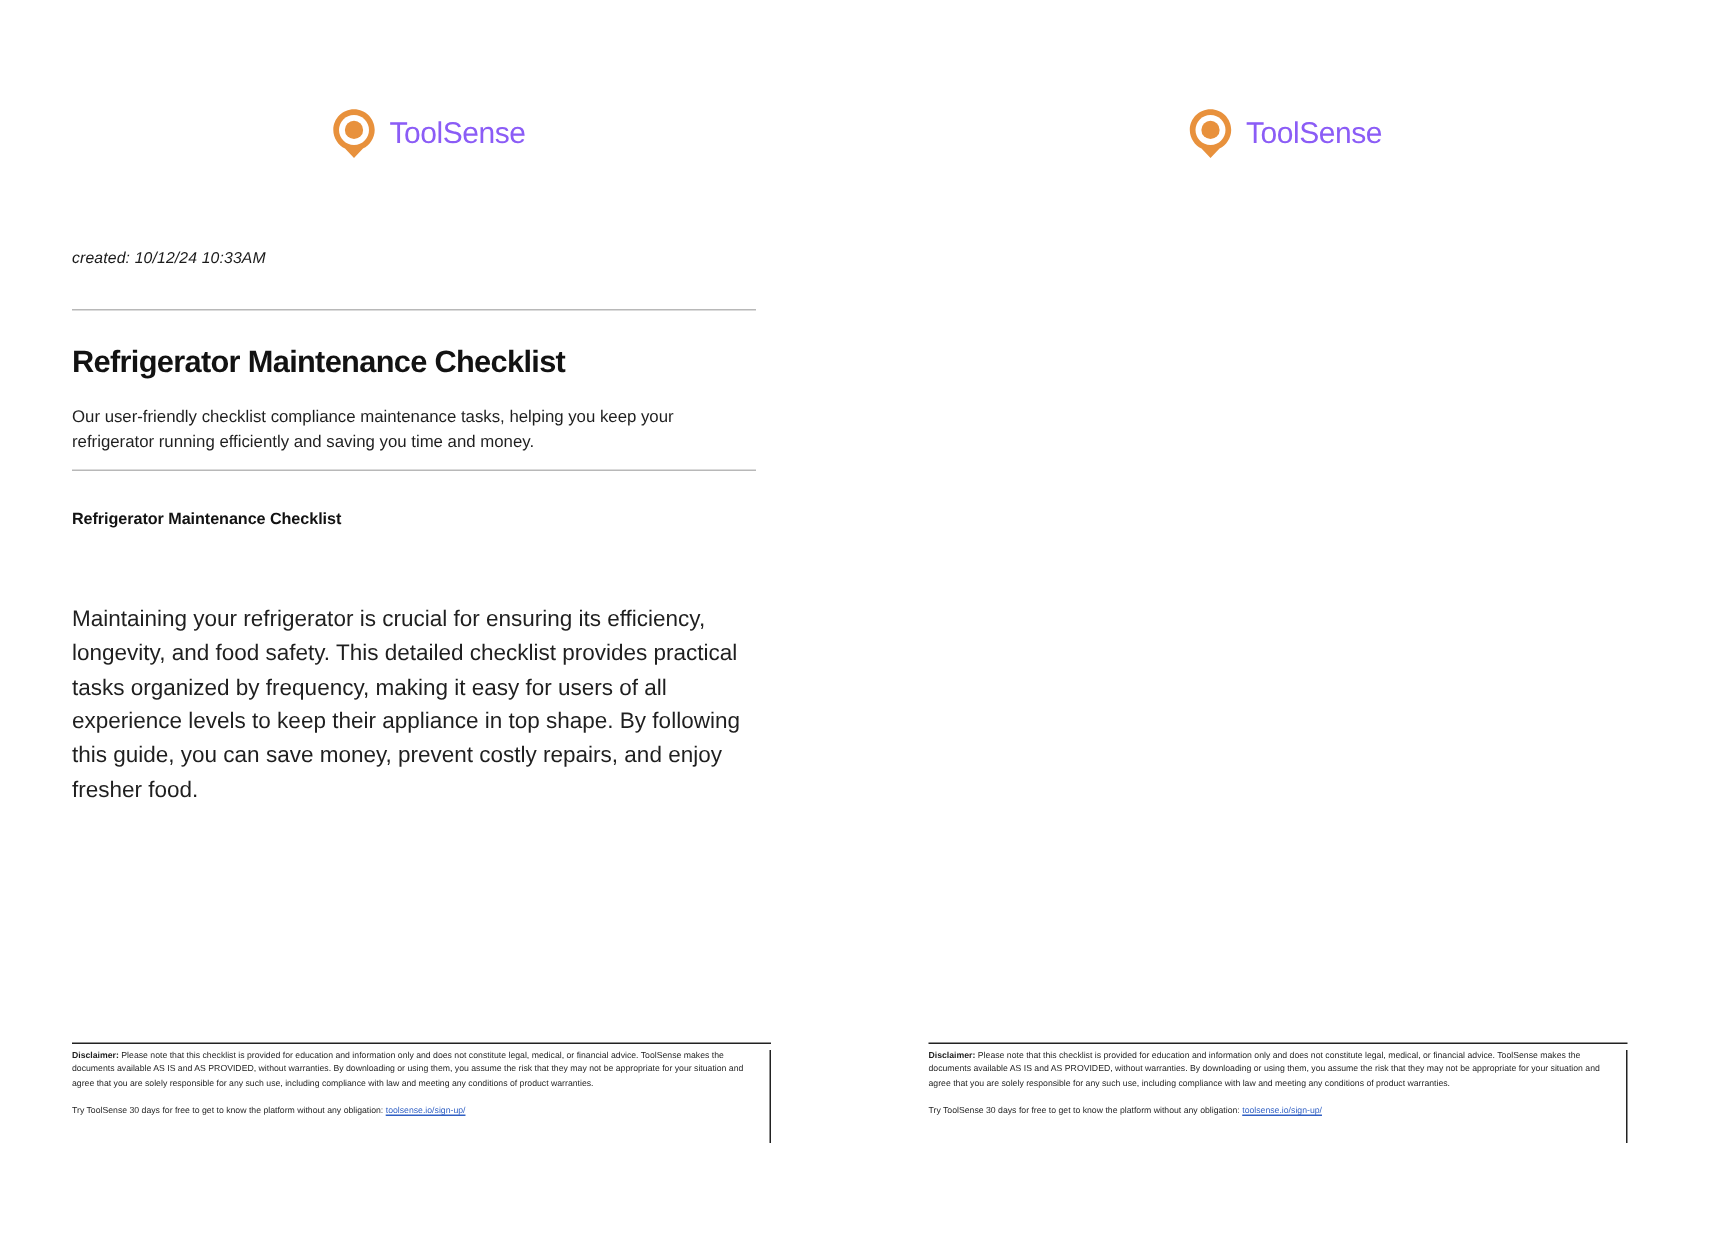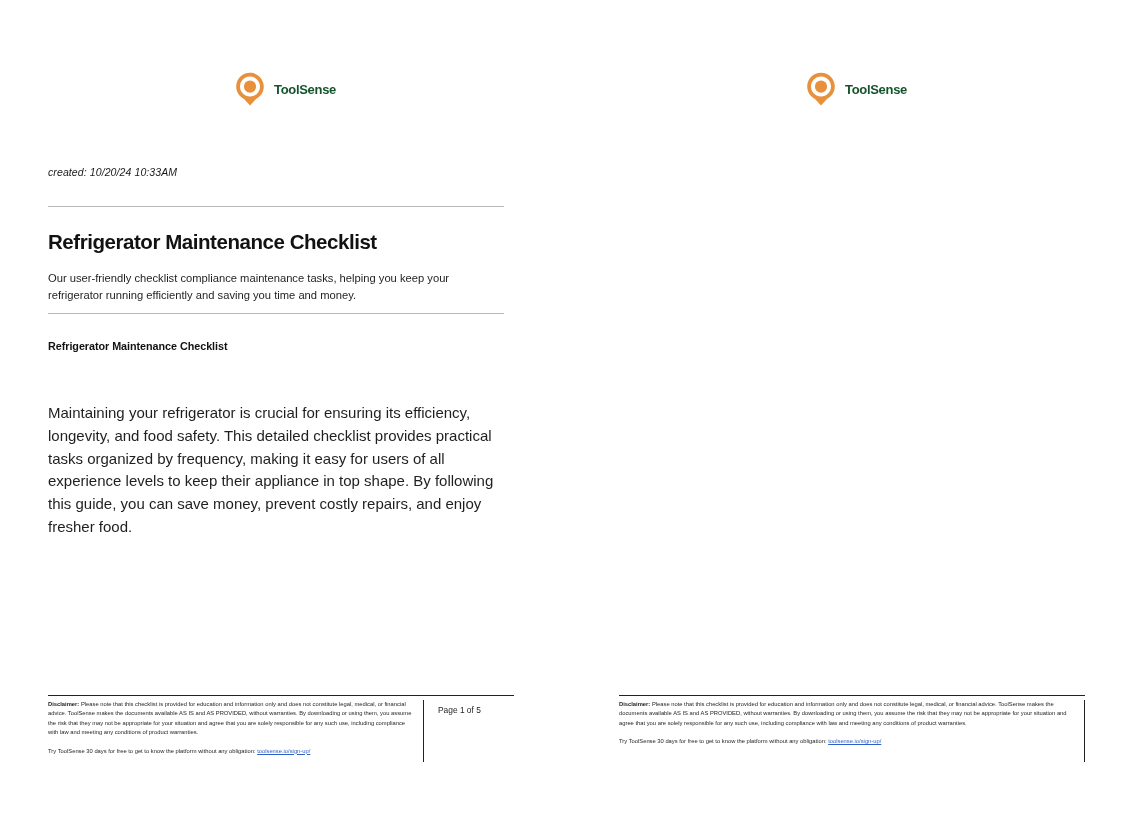--- a/index.html
+++ b/index.html
@@ -38,24 +38,24 @@
     padding-top: 72px;
     height: 34px;
   }
   .logo-mark {
     width: 30px;
     height: 34px;
     flex: none;
     display: block;
   }
   .logo-word {
-    font-size: 13px;
-    font-weight: bold;
+    font-size: 20px;
+    font-weight: normal;
     letter-spacing: -0.3px;
-    color: #14532d;
+    color: #8b5cf6;
     line-height: 1;
   }
 
   
   .p1-content {
     position: absolute;
     left: 48px;
     top: 0;
     width: 456px;
   }
@@ -182,58 +182,57 @@
     <div class="logo-row">
       <svg class="logo-mark" viewBox="0 0 30 34">
         <path d="M15 0.8 C7.3 0.8 1.2 7.0 1.2 14.6 C1.2 20.0 4.5 24.8 9.0 27.0 L15 33.4 L21 27.0 C25.5 24.8 28.8 20.0 28.8 14.6 C28.8 7.0 22.7 0.8 15 0.8 Z" fill="#E8913C"></path>
         <path d="M15 4.6 C9.4 4.6 5.0 9.1 5.0 14.6 C5.0 20.1 9.4 24.6 15 24.6 C20.6 24.6 25.0 20.1 25.0 14.6 C25.0 9.1 20.6 4.6 15 4.6 Z" fill="#ffffff"></path>
         <circle cx="15" cy="14.6" r="6.1" fill="#E8913C"></circle>
       </svg>
       <span class="logo-word">ToolSense</span>
     </div>
 
     <div class="p1-content">
-      <div class="created">created: 10/20/24 10:33AM</div>
+      <div class="created">created: 10/12/24 10:33AM</div>
       <div class="rule rule-top"></div>
       <h1 class="doc-title">Refrigerator Maintenance Checklist</h1>
       <p class="lede">Our user-friendly checklist compliance maintenance tasks, helping you keep your refrigerator running efficiently and saving you time and money.</p>
       <div class="rule rule-mid"></div>
       <div class="subhead">Refrigerator Maintenance Checklist</div>
       <p class="para">Maintaining your refrigerator is crucial for ensuring its efficiency, longevity, and food safety. This detailed checklist provides practical tasks organized by frequency, making it easy for users of all experience levels to keep their appliance in top shape. By following this guide, you can save money, prevent costly repairs, and enjoy fresher food.</p>
-    </div>
-
-    <div class="footer">
-      <div class="footer-rule"></div>
-      <div class="footer-body">
-        <div class="footer-left">
-          <p class="disclaimer"><b>Disclaimer:</b><span> Please note that this checklist is provided for education and information only and does not constitute legal, medical, or financial advice. ToolSense makes the documents available AS IS and AS PROVIDED, without warranties. By downloading or using them, you assume the risk that they may not be appropriate for your situation and agree that you are solely responsible for any such use, including compliance with law and meeting any conditions of product warranties.</span></p>
-          <p class="promo"><span>Try ToolSense 30 days for free to get to know the platform without any obligation: </span><a href="#">toolsense.io/sign-up/</a></p>
-        </div>
-        <div class="footer-divider"></div>
-        <div class="footer-right">Page 1 of 5</div>
-      </div>
-    </div>
-  </div>
-
-  <div class="page">
-
-    <div class="logo-row">
-      <svg class="logo-mark" viewBox="0 0 30 34">
-        <path d="M15 0.8 C7.3 0.8 1.2 7.0 1.2 14.6 C1.2 20.0 4.5 24.8 9.0 27.0 L15 33.4 L21 27.0 C25.5 24.8 28.8 20.0 28.8 14.6 C28.8 7.0 22.7 0.8 15 0.8 Z" fill="#E8913C"></path>
-        <path d="M15 4.6 C9.4 4.6 5.0 9.1 5.0 14.6 C5.0 20.1 9.4 24.6 15 24.6 C20.6 24.6 25.0 20.1 25.0 14.6 C25.0 9.1 20.6 4.6 15 4.6 Z" fill="#ffffff"></path>
-        <circle cx="15" cy="14.6" r="6.1" fill="#E8913C"></circle>
-      </svg>
-      <span class="logo-word">ToolSense</span>
     </div>
 
     <div class="footer">
       <div class="footer-rule"></div>
       <div class="footer-body">
         <div class="footer-left">
           <p class="disclaimer"><b>Disclaimer:</b><span> Please note that this checklist is provided for education and information only and does not constitute legal, medical, or financial advice. ToolSense makes the documents available AS IS and AS PROVIDED, without warranties. By downloading or using them, you assume the risk that they may not be appropriate for your situation and agree that you are solely responsible for any such use, including compliance with law and meeting any conditions of product warranties.</span></p>
           <p class="promo"><span>Try ToolSense 30 days for free to get to know the platform without any obligation: </span><a href="#">toolsense.io/sign-up/</a></p>
         </div>
         <div class="footer-divider"></div>
       </div>
     </div>
   </div>
 
+  <div class="page">
+
+    <div class="logo-row">
+      <svg class="logo-mark" viewBox="0 0 30 34">
+        <path d="M15 0.8 C7.3 0.8 1.2 7.0 1.2 14.6 C1.2 20.0 4.5 24.8 9.0 27.0 L15 33.4 L21 27.0 C25.5 24.8 28.8 20.0 28.8 14.6 C28.8 7.0 22.7 0.8 15 0.8 Z" fill="#E8913C"></path>
+        <path d="M15 4.6 C9.4 4.6 5.0 9.1 5.0 14.6 C5.0 20.1 9.4 24.6 15 24.6 C20.6 24.6 25.0 20.1 25.0 14.6 C25.0 9.1 20.6 4.6 15 4.6 Z" fill="#ffffff"></path>
+        <circle cx="15" cy="14.6" r="6.1" fill="#E8913C"></circle>
+      </svg>
+      <span class="logo-word">ToolSense</span>
+    </div>
+
+    <div class="footer">
+      <div class="footer-rule"></div>
+      <div class="footer-body">
+        <div class="footer-left">
+          <p class="disclaimer"><b>Disclaimer:</b><span> Please note that this checklist is provided for education and information only and does not constitute legal, medical, or financial advice. ToolSense makes the documents available AS IS and AS PROVIDED, without warranties. By downloading or using them, you assume the risk that they may not be appropriate for your situation and agree that you are solely responsible for any such use, including compliance with law and meeting any conditions of product warranties.</span></p>
+          <p class="promo"><span>Try ToolSense 30 days for free to get to know the platform without any obligation: </span><a href="#">toolsense.io/sign-up/</a></p>
+        </div>
+        <div class="footer-divider"></div>
+      </div>
+    </div>
+  </div>
+
 </div>
 
 </body></html>

